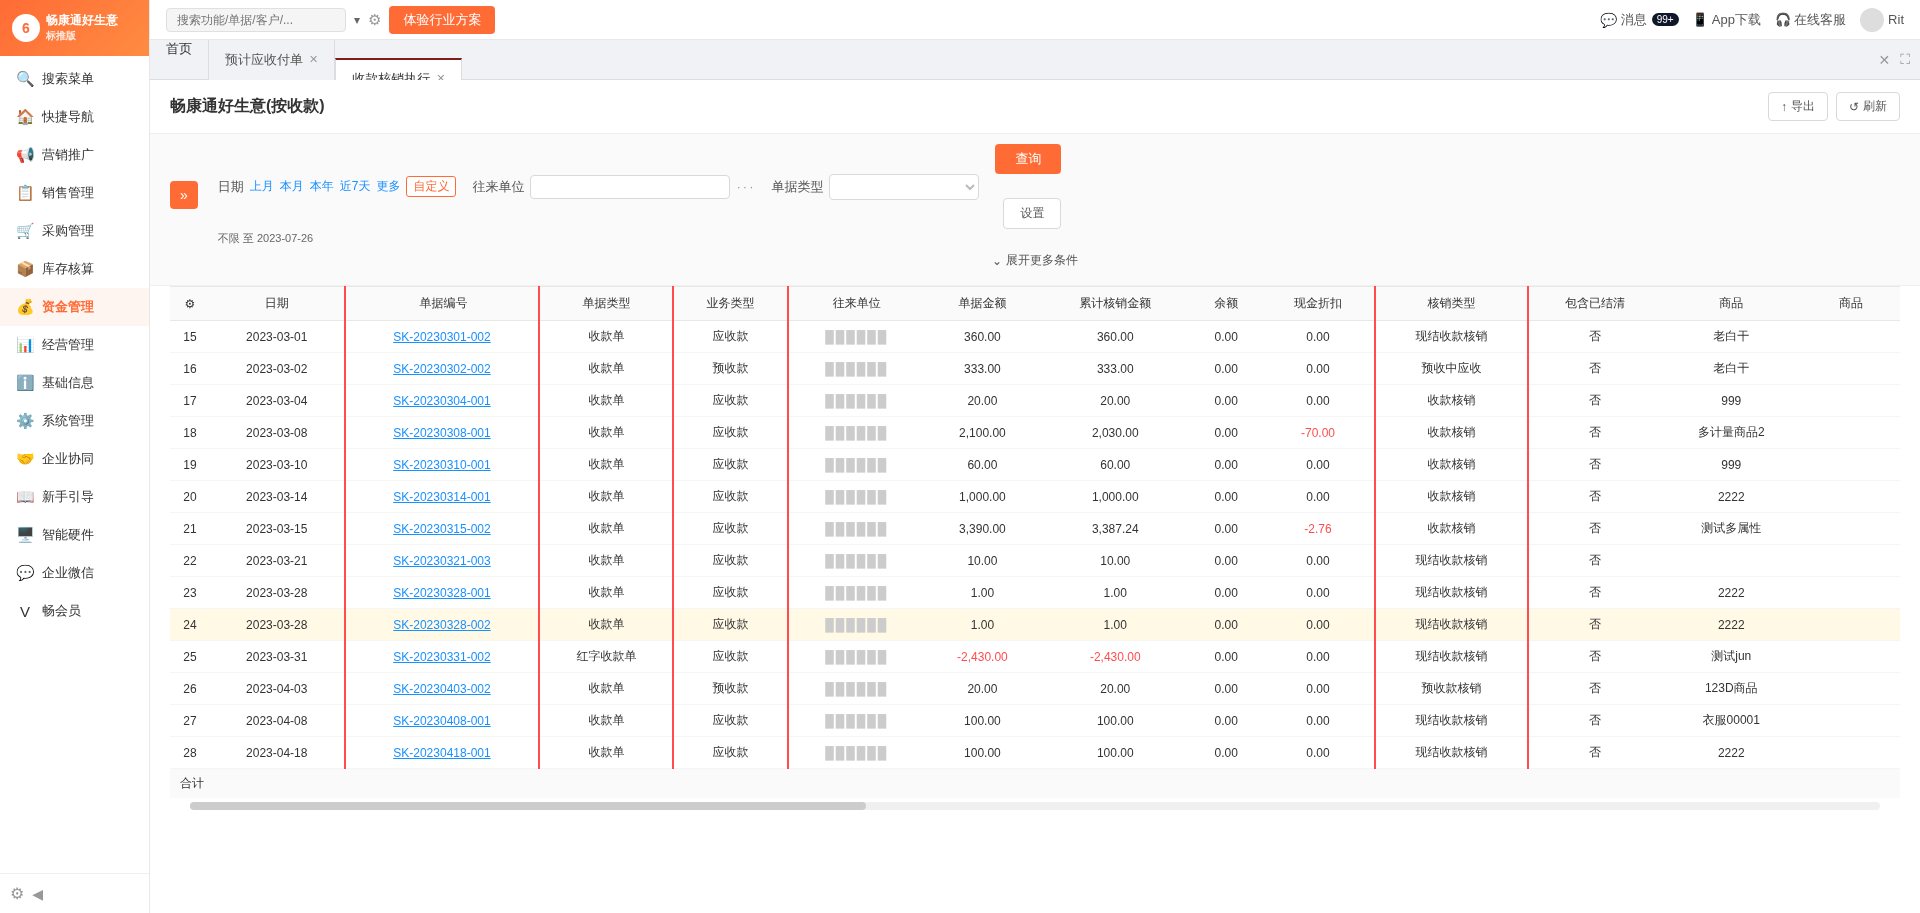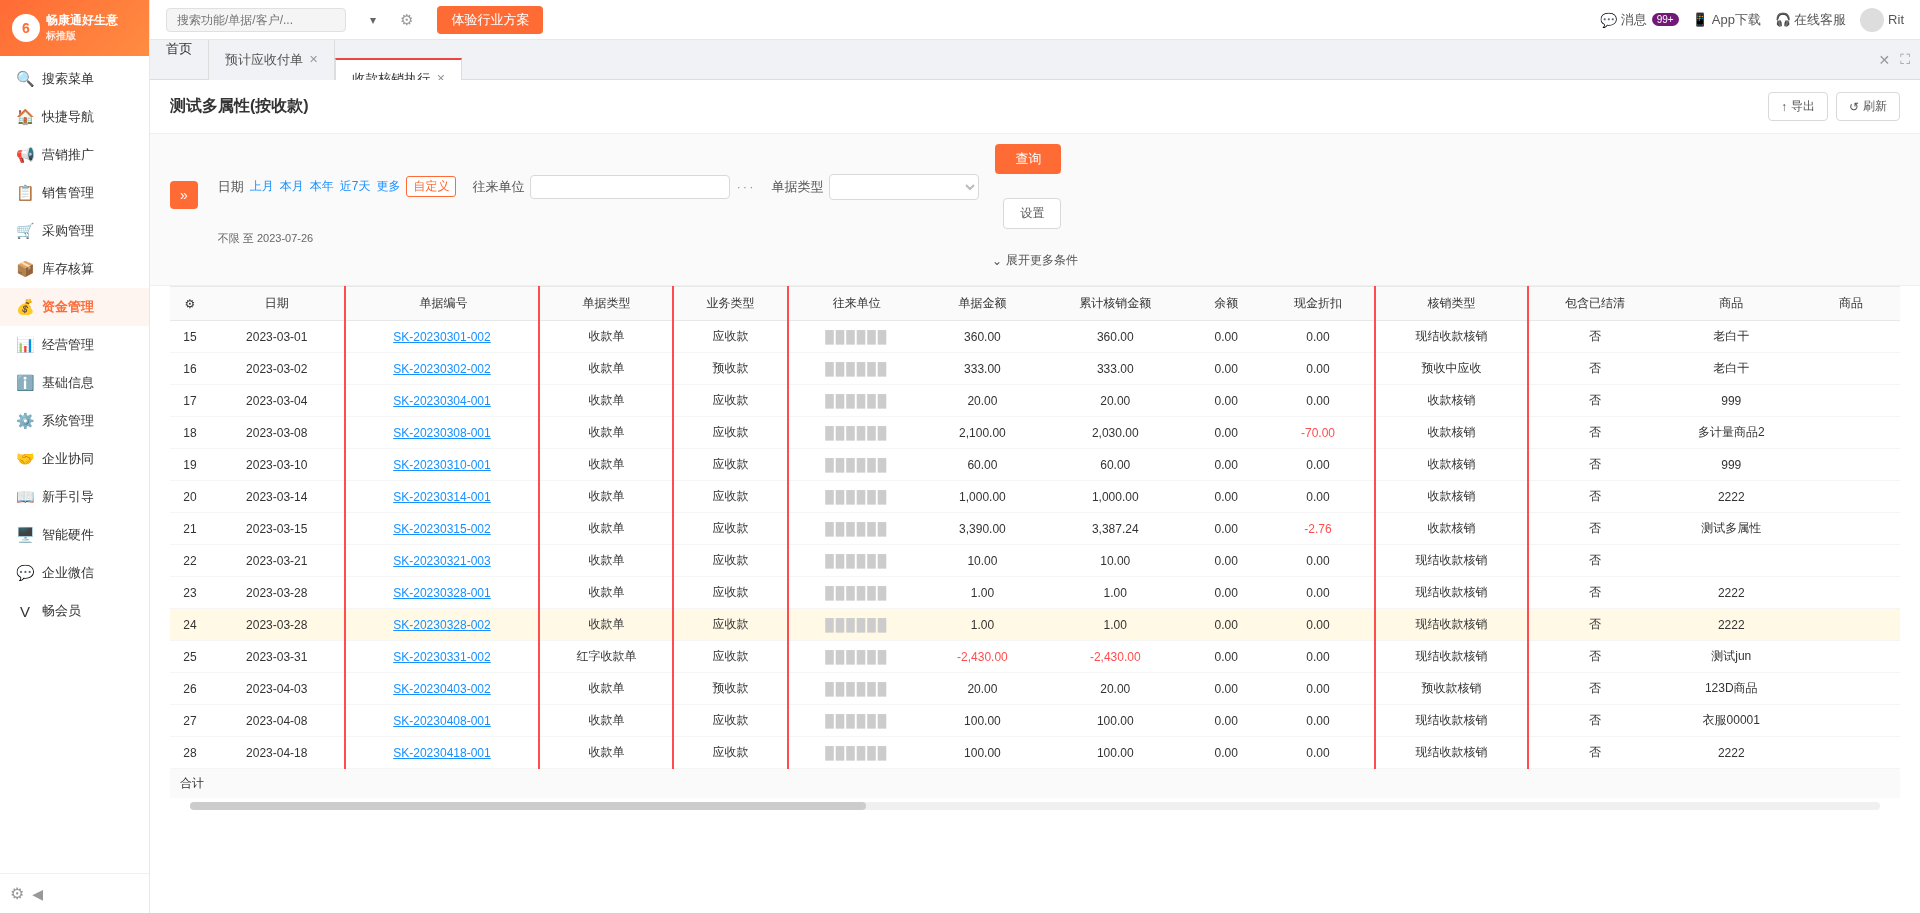--- a/index.html
+++ b/index.html
@@ -15,32 +15,32 @@
     .sidebar-item { display: flex; align-items: center; gap: 8px; padding: 10px 16px; cursor: pointer; color: #333; font-size: 13px; }
     .sidebar-item.active { background: #fff5f0; color: #ff6b35; font-weight: bold; }
     .sidebar-item .icon { font-size: 15px; width: 18px; text-align: center; }
     .sidebar-bottom { padding: 10px; display: flex; align-items: center; gap: 8px; border-top: 1px solid #f0f0f0; }
 
     
     .main { flex: 1; display: flex; flex-direction: column; overflow: hidden; }
 
     
     .topbar { height: 40px; background: #fff; border-bottom: 1px solid #e8e8e8; display: flex; align-items: center; padding: 0 16px; gap: 16px; }
-    .topbar-center { flex: 1; display: flex; align-items: center; gap: 24px; }
+    .topbar-center { flex: 1; display: flex; align-items: center; gap: 8px; }
     .topbar-search { background: #f5f5f5; border: 1px solid #e0e0e0; border-radius: 4px; padding: 4px 10px; font-size: 12px; color: #999; min-width: 180px; }
     .topbar-dropdown-btn { display: flex; align-items: center; gap: 4px; color: #666; font-size: 12px; cursor: pointer; }
     .topbar-gear { color: #999; font-size: 15px; cursor: pointer; }
     .topbar-solution-btn { background: #ff6b35; color: #fff; border: none; border-radius: 4px; padding: 5px 14px; font-size: 13px; cursor: pointer; }
     .topbar-right { display: flex; align-items: center; gap: 14px; color: #555; font-size: 13px; }
-    .badge-red { background: #701a75; color: #fff; border-radius: 10px; padding: 1px 5px; font-size: 10px; margin-left: 2px; }
+    .badge-red { background: #0f172a; color: #fff; border-radius: 10px; padding: 1px 5px; font-size: 10px; margin-left: 2px; }
 
     
     .tabs { height: 40px; background: #f0f2f5; display: flex; align-items: center; padding: 0 0 0 0; border-bottom: 1px solid #ddd; }
     .tab { height: 40px; display: flex; align-items: center; padding: 0 16px; cursor: pointer; font-size: 13px; color: #555; background: #f0f2f5; gap: 6px; }
-    .tab.active { background: #fff; color: #333; border-top: 2px solid #ef4444; border-right: 1px solid #ddd; border-left: 1px solid #ddd; margin-top: 36px; }
+    .tab.active { background: #fff; color: #333; border-top: 2px solid #7f1d1d; border-right: 1px solid #ddd; border-left: 1px solid #ddd; margin-top: 36px; }
     .tab-close { color: #999; font-size: 11px; cursor: pointer; }
     .tab-home { padding: 0 16px; color: #333; font-size: 13px; cursor: pointer; border-right: 1px solid #ddd; height: 40px; display: flex; align-items: flex-start; }
     .tabs-right { margin-left: auto; display: flex; align-items: center; padding-right: 10px; gap: 10px; color: #999; font-size: 14px; cursor: pointer; }
 
     
     .page-content { flex: 1; overflow: hidden; display: flex; flex-direction: column; background: #fff; margin: 0; padding: 0; }
     .page-header { padding: 12px 20px; display: flex; align-items: center; justify-content: space-between; border-bottom: 1px solid #f0f0f0; }
     .page-title { font-size: 16px; font-weight: bold; color: #333; }
     .page-actions { display: flex; gap: 8px; }
     .btn-outline { border: 1px solid #d9d9d9; background: #fff; border-radius: 4px; padding: 5px 12px; font-size: 12px; color: #555; cursor: pointer; display: flex; align-items: center; gap: 4px; }
@@ -204,21 +204,21 @@
     </div>
     <div class="tabs-right">
       <span>✕</span>
       <span>⛶</span>
     </div>
   </div>
 
   <div class="page-content">
 
     <div class="page-header">
-      <span class="page-title">测试多属性(按收款)</span>
+      <span class="page-title">畅康通好生意(按收款)</span>
       <div class="page-actions">
         <button class="btn-outline">
           <span>↑</span>
           <span>导出</span>
         </button>
         <button class="btn-outline">
           <span>↺</span>
           <span>刷新</span>
         </button>
       </div>

